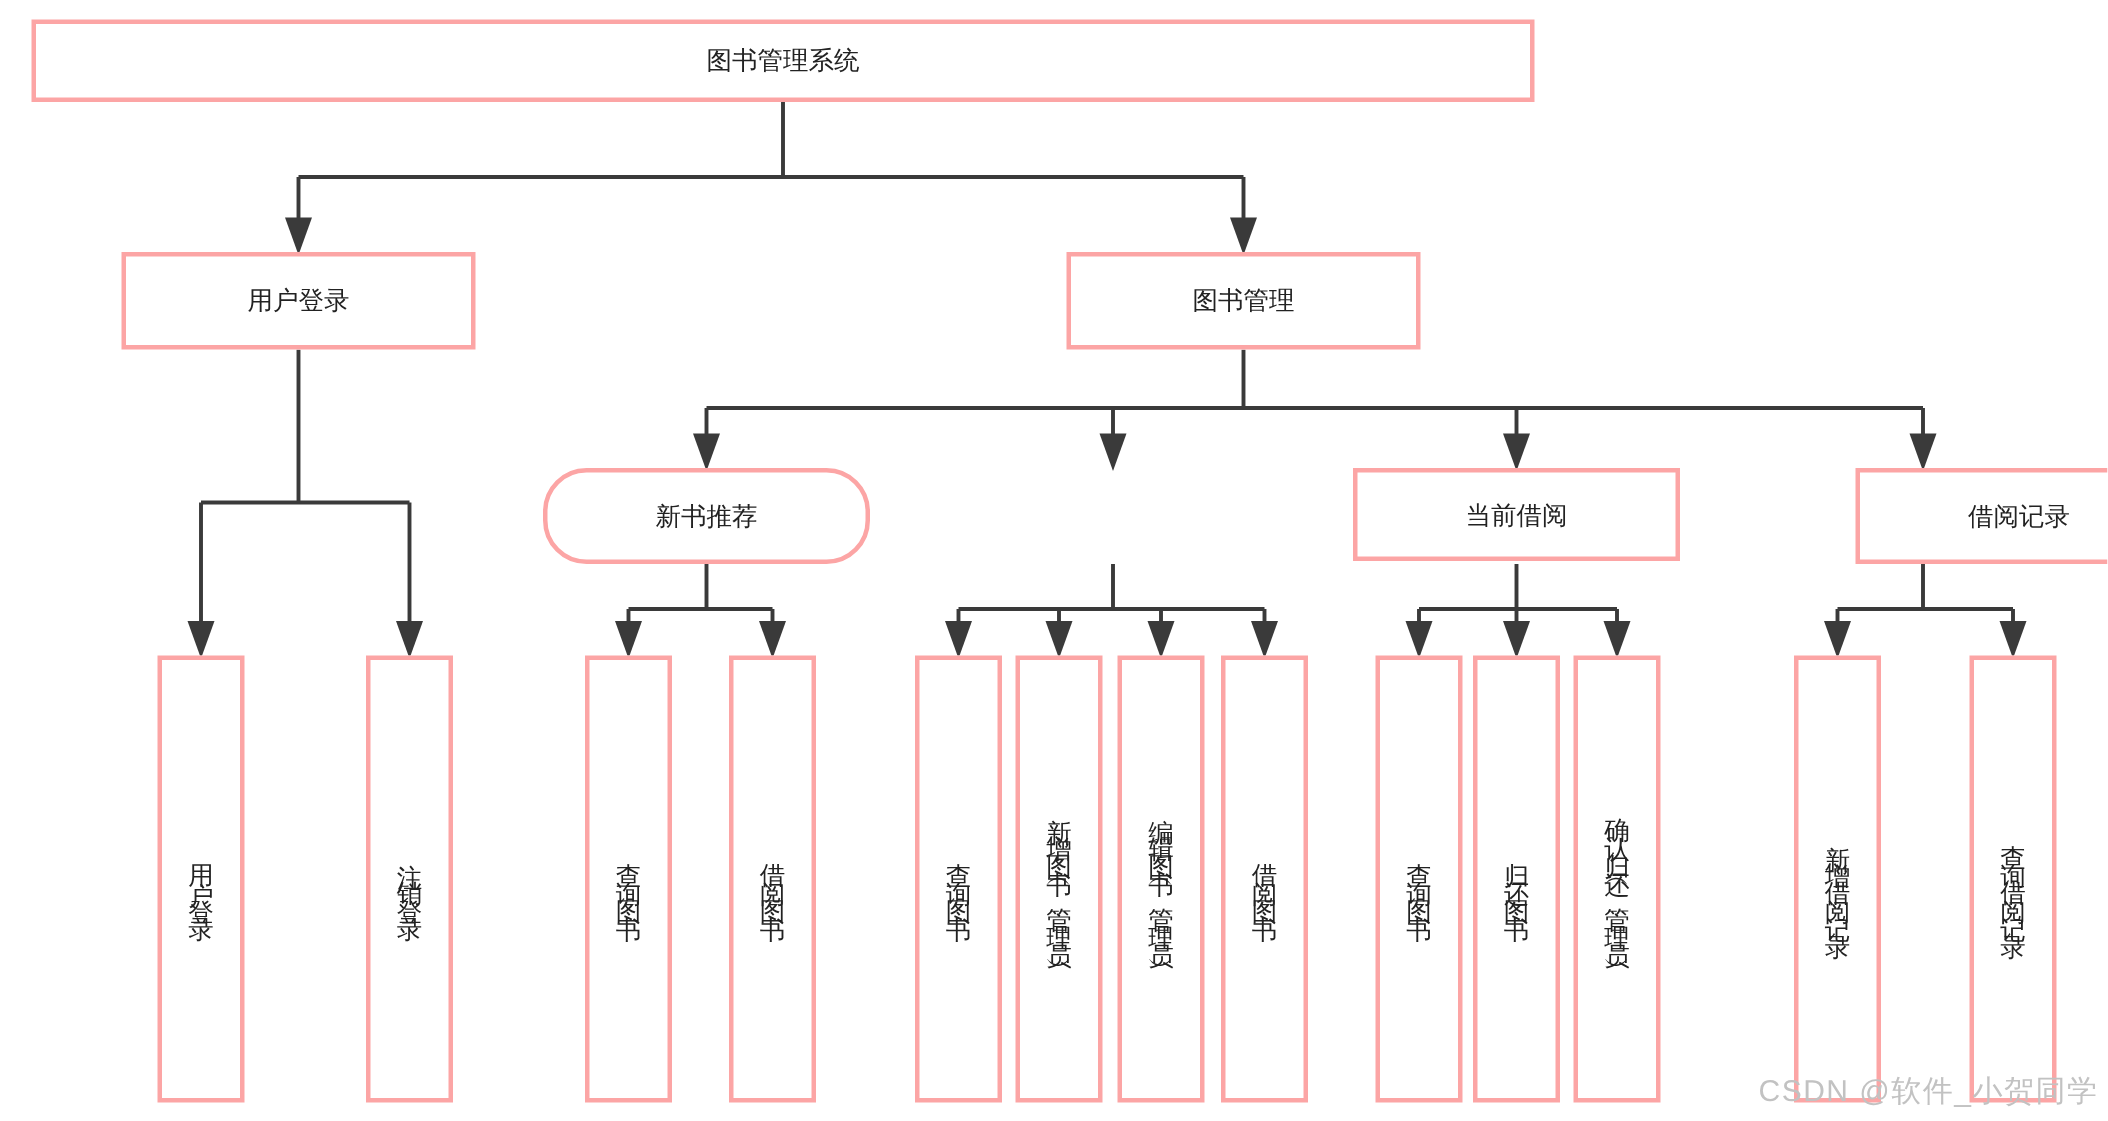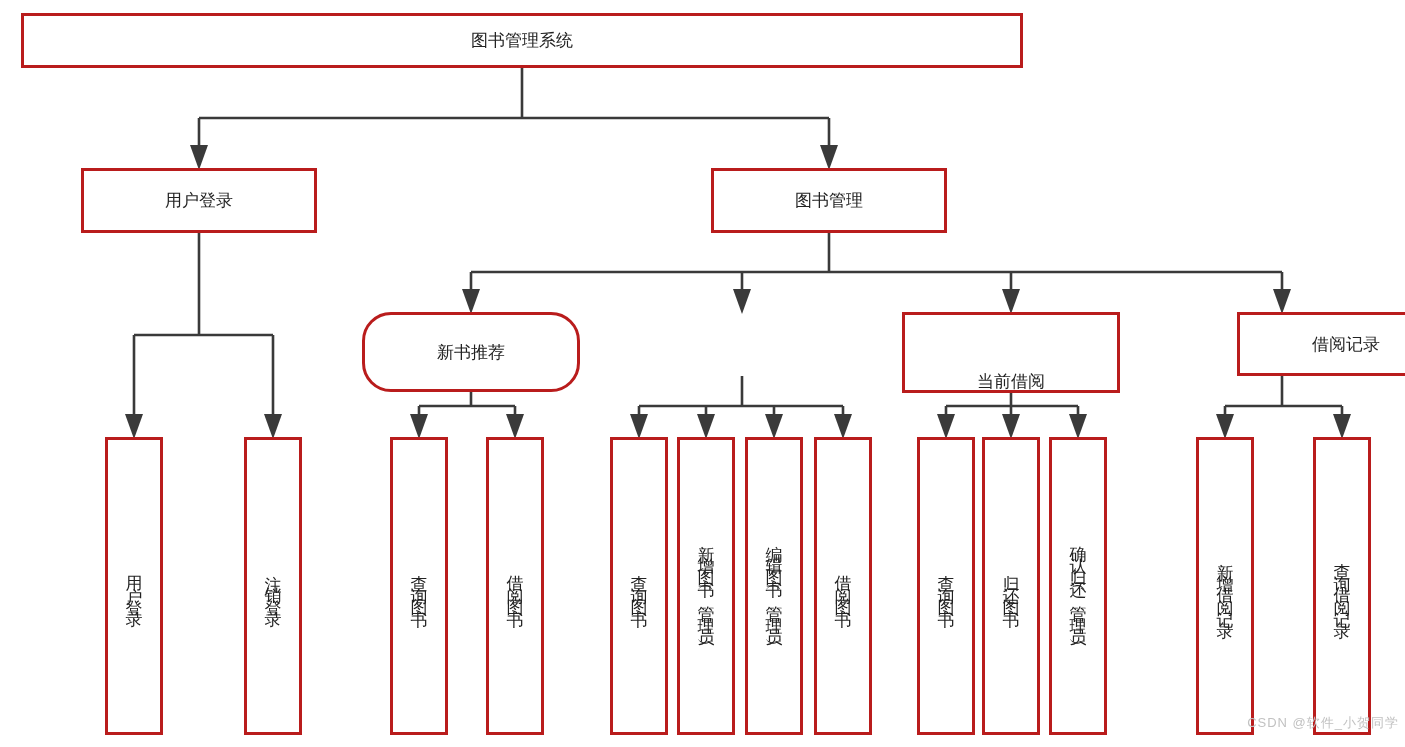--- a/index.html
+++ b/index.html
@@ -21,42 +21,42 @@
     stroke-width: 2.6;
     fill: none;
   }
   .connectors polygon {
     fill: #3a3a3a;
     stroke: none;
   }
   .box {
     position: absolute;
     box-sizing: border-box;
-    border: 3px solid #b91c1c;
+    border: 3px solid #fca5a5;
     background: #ffffff;
     display: flex;
     align-items: center;
     justify-content: center;
     color: #222222;
     font-size: 17px;
     line-height: 1;
   }
   .box .label { white-space: nowrap; }
   .vbox .label {
     writing-mode: vertical-rl;
     text-orientation: mixed;
     letter-spacing: 12px;
     white-space: nowrap;
   }
   .watermark {
     position: absolute;
     right: 6px;
     top: 714px;
     color: #c2c2c2;
-    font-size: 13px;
+    font-size: 20px;
     letter-spacing: 1px;
     white-space: nowrap;
   }
 </style>
 </head>
 <body>
 
 <div class="canvas">
 
   <svg class="connectors" viewBox="0 0 1405 747">
@@ -106,24 +106,24 @@
     <span class="label">图书管理系统</span>
   </div>
 
   <div class="box" style="left:81px; top:168px; width:236px; height:65px;">
     <span class="label">用户登录</span>
   </div>
   <div class="box" style="left:711px; top:168px; width:236px; height:65px;">
     <span class="label">图书管理</span>
   </div>
 
-  <div class="box" style="left:362px; top:312px; width:218px; height:80px;border-radius:29px;">
+  <div class="box" style="left:362px; top:312px; width:218px; height:64px;border-radius:29px;">
     <span class="label">新书推荐</span>
   </div>
-  <div class="box" style="left:902px; top:312px; width:218px; height:81px;align-items:flex-end;">
+  <div class="box" style="left:902px; top:312px; width:218px; height:62px;">
     <span class="label">当前借阅</span>
   </div>
   <div class="box" style="left:1237px; top:312px; width:218px; height:64px;">
     <span class="label">借阅记录</span>
   </div>
 
   <div class="box vbox" style="left:105px; top:437px; width:58px; height:298px;">
     <span class="label">用户登录</span>
   </div>
   <div class="box vbox" style="left:244px; top:437px; width:58px; height:298px;">

